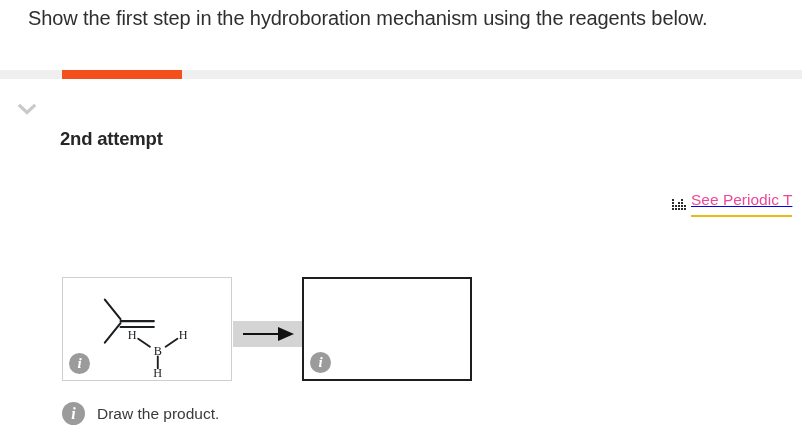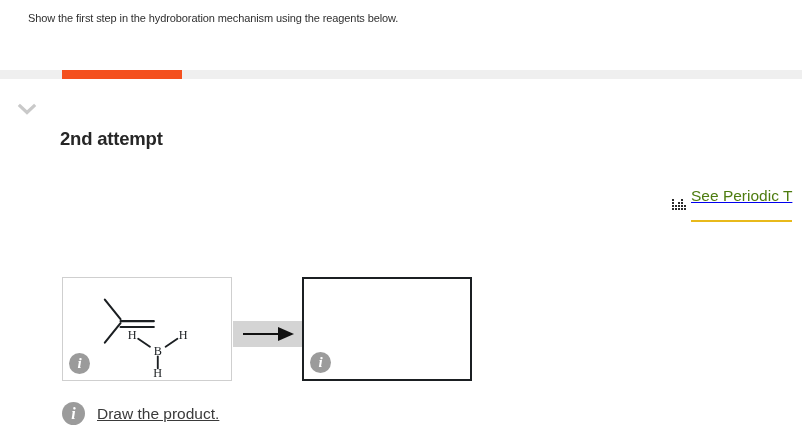--- a/index.html
+++ b/index.html
@@ -15,21 +15,21 @@
     font-family: "Liberation Sans", sans-serif;
     color: #2b2b2b;
   }
 
   
   .prompt {
     position: absolute;
     left: 28px;
     top: 8px;
     width: 740px;
-    font-size: 11px;
+    font-size: 20px;
     line-height: 20px;
     color: #2f2f2f;
     letter-spacing: -0.1px;
   }
 
   
   .attempt-track {
     position: absolute;
     left: 0;
     top: 70px;
@@ -85,23 +85,23 @@
   }
   .ptable-icon {
     width: 15px;
     height: 13px;
     display: block;
     flex: none;
     margin-right: 4px;
   }
   .ptable-label {
     font-size: 15.5px;
-    color: #4d7c0f;
+    color: #ec4899;
     border-bottom: 2px solid #e8b91b;
-    padding-bottom: 16px;
+    padding-bottom: 7px;
     line-height: 17px;
   }
 
   
   .rxn {
     position: absolute;
     left: 0;
     top: 277px;
     width: 802px;
     height: 107px;
@@ -183,21 +183,20 @@
     width: 23px;
     height: 23px;
     line-height: 23px;
     font-size: 16px;
     margin-right: 12px;
     flex: none;
   }
   .hint-text {
     font-size: 15.5px;
     color: #3a3a3a;
-    text-decoration: underline;
   }
 </style>
 </head>
 <body>
 
 <div class="prompt">Show the first step in the hydroboration mechanism using the reagents below.</div>
 
 <div class="attempt-track">
   <div class="attempt-fill"></div>
 </div>

